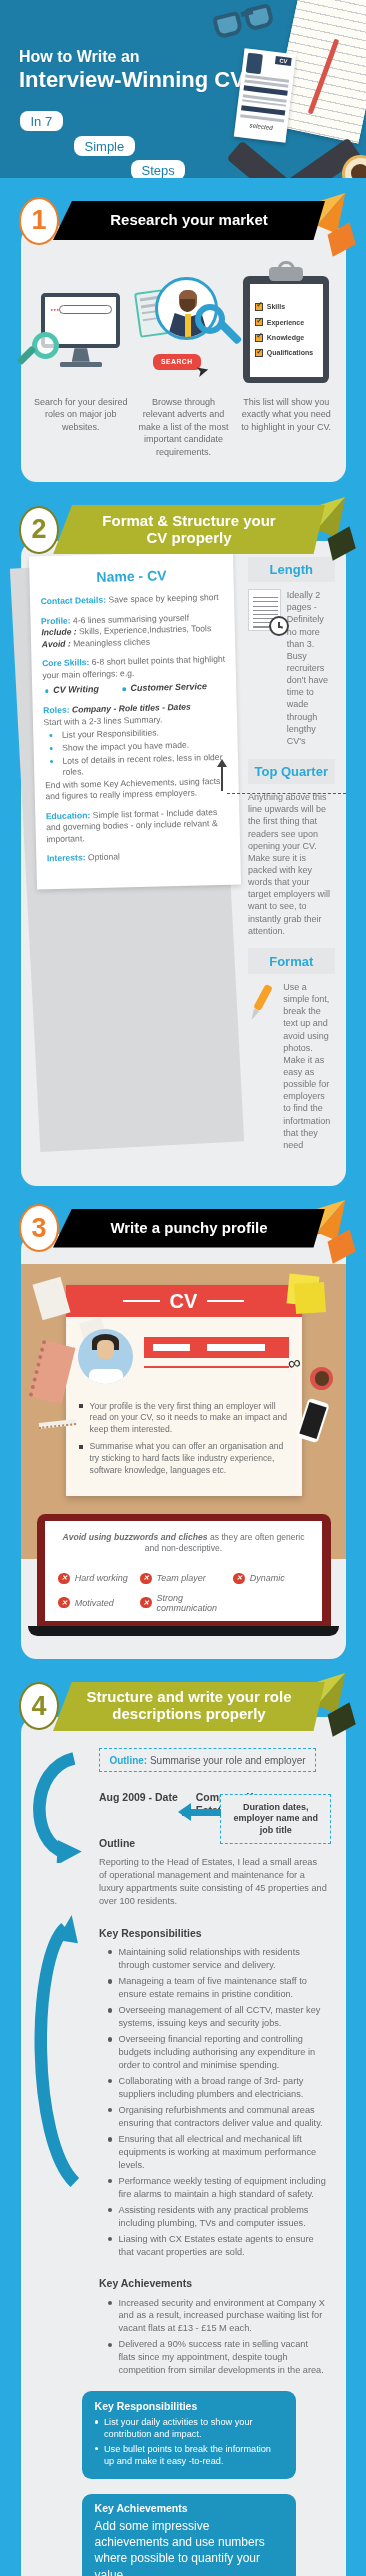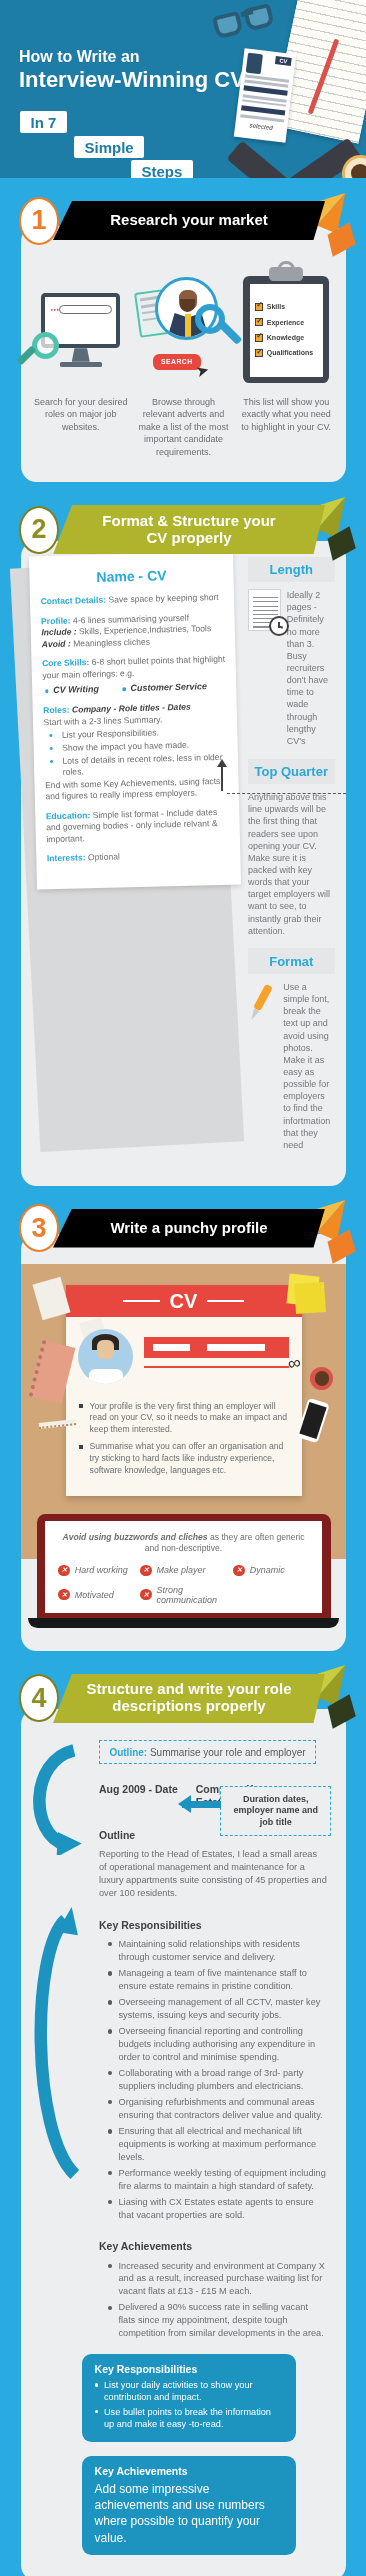--- a/index.html
+++ b/index.html
@@ -4,21 +4,21 @@
 <style>
 *{margin:0;padding:0;box-sizing:border-box}
 body{background:#ffffff;font-family:"Liberation Sans",sans-serif}
 .page{width:367px;background:#29abe2;position:relative;overflow:hidden}
 
 
 .hero{height:178px;background:#1d7da7;position:relative;overflow:hidden}
 .hero-title{position:absolute;left:19px;top:48px;color:#fff;font-weight:bold;line-height:1.18;text-shadow:0 1px 0 rgba(0,0,0,.08)}
 .hero-title .t1{font-size:16px}
 .hero-title .t2{font-size:22px}
-.badge{position:absolute;background:#fff;color:#1d7da7;font-weight:bold;font-size:15px;padding:2.6px 10.5px;border-radius:2px}
+.badge{position:absolute;background:#fff;color:#1d7da7;font-weight:normal;font-size:13px;padding:2.6px 10.5px;border-radius:8px}
 .badge.b0{left:20px;top:111px}
 .badge.b1{left:74px;top:136px}
 .badge.b2{left:131px;top:160px}
 
 .glasses{position:absolute;left:214px;top:9.4px;transform:rotate(-14deg)}
 .lens{display:inline-block;width:27px;height:23px;border:4.7px solid #2a5c77;border-radius:5.2px 5.2px 9.4px 9.4px;background:rgba(255,255,255,.25);margin-right:5.2px}
 .glasses .bridge{position:absolute;left:29px;top:2.1px;width:11.5px;height:4.7px;background:#2a5c77}
 .notepad{position:absolute;left:286px;top:-15.7px;width:89px;height:152px;background:#fdfdf6;transform:rotate(12deg);box-shadow:0 2.1px 5.2px rgba(0,0,0,.2);
  background-image:repeating-linear-gradient(#fdfdf6 0 7.3px,#c9ccd1 7.3px 8.4px);padding:5.2px}
 .pencil{position:absolute;left:321px;top:37px;width:5.2px;height:79px;background:#d9534a;transform:rotate(20deg);border-radius:2.1px}
@@ -140,21 +140,21 @@
 .redblk .blk{height:21px;background:#e8473f;position:relative}
 .redblk .blk i{position:absolute;top:6.8px;height:6.8px;background:#fff}
 .redblk .ul{height:2.6px;background:#e8473f;margin-top:7.3px}
 .mock-bullets{padding:7.3px 13.6px 13.6px;color:#6d6e71;font-size:8.6px;line-height:1.38}
 .sqli{position:relative;padding-left:10.5px;margin:5.2px 0}
 .sqli::before{content:"";position:absolute;left:0;top:3.7px;width:4.2px;height:4.2px;background:#414042}
 .laptop{width:294px;margin:-45px auto 0;position:relative;z-index:3;padding-bottom:23px}
 .lt-frame{background:#7f1d1d;border-radius:8.4px 8.4px 0 0;padding:7.3px 8.4px 5.2px}
 .lt-screen{background:#fff;padding:10.5px 10.5px 8.4px}
 .buzz-intro{font-size:8.6px;color:#6d6e71;text-align:center;line-height:1.35}
-.buzz-grid{display:grid;grid-template-columns:1.05fr 1.2fr 1fr;gap:8.4px 3.1px;margin-top:10px;padding:0 3.1px}
+.buzz-grid{display:grid;grid-template-columns:1.05fr 1.2fr 1fr;gap:8.4px 3.1px;margin-top:18px;padding:0 3.1px}
 .buzz{display:flex;align-items:center;gap:4.7px;font-style:italic;color:#6d6e71;font-size:9px}
 .xmark{flex:none;width:11.5px;height:11.5px;border-radius:50%;background:#d8402f;color:#fff;display:flex;align-items:center;justify-content:center;font-weight:bold;font-size:6.8px}
 .lt-base{height:9.4px;background:#17181a;border-radius:0 0 9.4px 9.4px;width:106%;margin-left:-3%}
 
 
 .s4-card{padding:31px 19px 23px;color:#58595b}
 .outline-note{border:1px dashed #2aa9d8;display:inline-block;margin-left:59px;padding:5.2px 9.4px;font-size:10px;color:#6d6e71}
 .role-row{display:flex;gap:18px;margin:19px 0 0 59px;font-weight:bold;color:#414042;font-size:10.5px;line-height:1.3}
 .annot{position:absolute;right:14.7px;top:77px;border:1px dashed #2aa9d8;background:#edeef0;padding:6.3px 7.3px;width:111px;font-weight:bold;color:#414042;text-align:center;font-size:9px;line-height:1.3}
 .annot-arrow{position:absolute;left:-39px;top:13.6px;width:39px;height:7.3px;background:#1d93c0}
@@ -413,21 +413,21 @@
             <div class="lt-screen">
           <p class="buzz-intro"><b><i>Avoid using buzzwords and cliches</i></b><span> as they are often generic and non-descriptive.</span></p>
           <div class="buzz-grid">
 
           <div class="buzz">
                   <span class="xmark">✕</span>
                   <span>Hard working</span>
                 </div>
                 <div class="buzz">
                   <span class="xmark">✕</span>
-                  <span>Make player</span>
+                  <span>Team player</span>
                 </div>
                 <div class="buzz">
                   <span class="xmark">✕</span>
                   <span>Dynamic</span>
                 </div>
                 <div class="buzz">
                   <span class="xmark">✕</span>
                   <span>Motivated</span>
                 </div>
                 <div class="buzz">
@@ -481,20 +481,21 @@
       <ul class="s4-list">
 
       <li><span>Maintaining solid relationships with residents through customer service and delivery.</span></li>
           <li><span>Manageing a team of five maintenance staff to ensure estate remains in pristine condition.</span></li>
           <li><span>Overseeing management of all CCTV, master key systems, issuing keys and security jobs.</span></li>
           <li><span>Overseeing financial reporting and controlling budgets including authorising any expenditure in order to control and minimise spending.</span></li>
           <li><span>Collaborating with a broad range of 3rd- party suppliers including plumbers and electricians.</span></li>
           <li><span>Organising refurbishments and communal areas ensuring that contractors deliver value and quality.</span></li>
           <li><span>Ensuring that all electrical and mechanical lift equipments is working at maximum performance levels.</span></li>
           <li><span>Performance weekly testing of equipment including fire alarms to maintain a high standard of safety.</span></li>
+          <li><span>Assisting residents with any practical problems including plumbing, TVs and computer issues.</span></li>
           <li><span>Liasing with CX Estates estate agents to ensure that vacant properties are sold.</span></li>
         </ul>
       <div class="s4-h">Key Achievements</div>
       <ul class="s4-list">
 
       <li><span>Increased security and environment at Company X and as a result, increased purchase waiting list for vacant flats at £13 - £15 M each.</span></li>
           <li><span>Delivered a 90% success rate in selling vacant flats since my appointment, despite tough competition from similar developments in the area.</span></li>
         </ul>
       <div class="callout">
         <h5>Key Responsibilities</h5>

